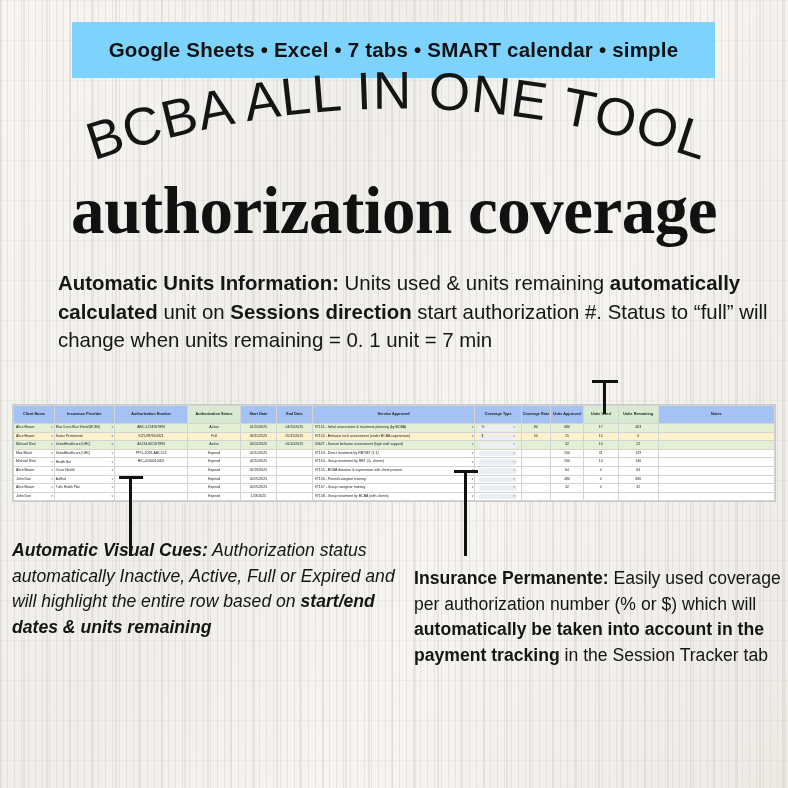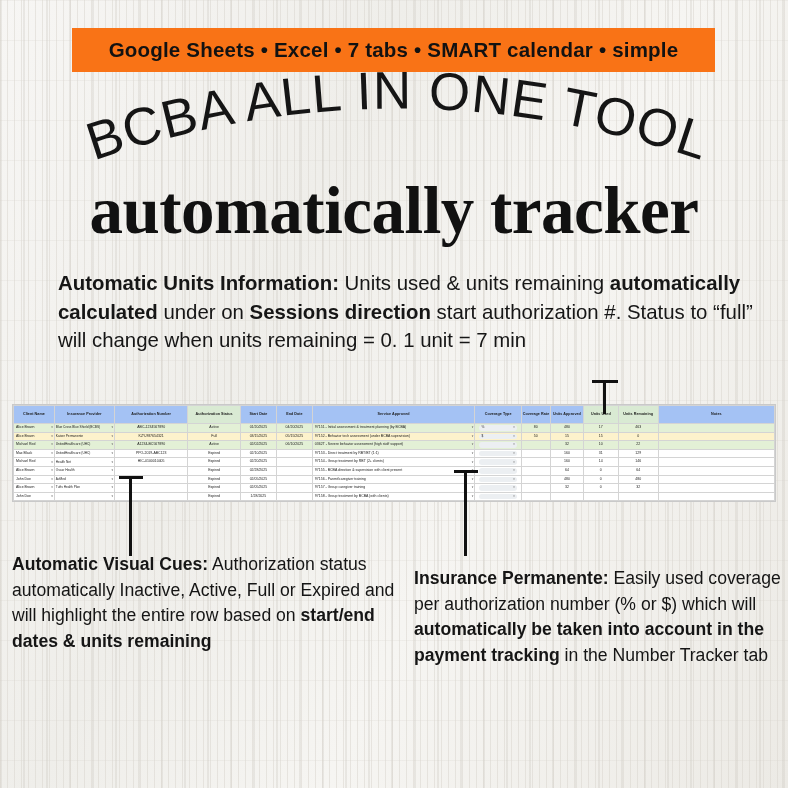--- a/index.html
+++ b/index.html
@@ -14,22 +14,22 @@
     background:
       repeating-linear-gradient(90deg, rgba(218,214,207,.55) 0px, rgba(218,214,207,.55) 1px, rgba(255,255,255,0) 1px, rgba(255,255,255,0) 7px),
       repeating-linear-gradient(90deg, rgba(200,196,188,.30) 0px, rgba(200,196,188,.30) 2px, rgba(255,255,255,0) 2px, rgba(255,255,255,0) 23px),
       repeating-linear-gradient(180deg, rgba(210,206,199,.22) 0px, rgba(210,206,199,.22) 1px, rgba(255,255,255,0) 1px, rgba(255,255,255,0) 40px),
       linear-gradient(115deg, #f7f6f4 0%, #efeeea 35%, #f6f5f2 60%, #eceae5 100%);
   }
   .layer { position: absolute; inset: 0; }
 
   
   .banner {
-    position: absolute; left: 72px; top: 28px; width: 643px; height: 44px;
-    background: #f97316;
+    position: absolute; left: 72px; top: 22px; width: 643px; height: 56px;
+    background: #7dd3fc;
     display: flex; align-items: center; justify-content: center;
   }
   .banner-text {
     font-size: 20.5px; font-weight: bold; color: #121212;
     letter-spacing: .2px; white-space: nowrap;
   }
 
   
   .arch { position: absolute; left: 68px; top: 72px; width: 660px; height: 100px; }
   .arch svg { width: 100%; height: 100%; overflow: visible; }
@@ -113,21 +113,21 @@
   
   .pointer { position: absolute; background: #111; }
   .pline { width: 3.4px; }
   .pcap  { height: 3.4px; }
 
   
   .cap {
     position: absolute; font-size: 17.6px; line-height: 25.6px; color: #151515;
   }
   .cap b { font-weight: bold; }
-  .cap-left  { left: 12px; top: 552px; width: 388px; }
+  .cap-left  { left: 12px; top: 538px; width: 388px; font-style: italic; }
   .cap-right { left: 414px; top: 566px; width: 372px; }
 </style>
 </head>
 <body>
 
 <div class="wood-bg"></div>
 
 <div class="layer">
 
   <div class="banner">
@@ -138,25 +138,25 @@
     <svg viewBox="0 0 660 100" preserveAspectRatio="none">
       <defs>
         <path id="archpath" d="M 8,95 Q 330,-22 652,95" fill="none"></path>
       </defs>
       <text>
         <textPath href="#archpath" startOffset="50%" text-anchor="middle">BCBA ALL IN ONE TOOL</textPath>
       </text>
     </svg>
   </div>
 
-  <div class="serif-title">automatically tracker</div>
+  <div class="serif-title">authorization coverage</div>
 
   <div class="top-para">
     <b>Automatic Units Information:</b><span> Units used &amp; units remaining</span>
-    <b>automatically calculated</b><span> under on </span><b>Sessions direction</b><span> start</span>
+    <b>automatically calculated</b><span> unit on </span><b>Sessions direction</b><span> start</span>
     <span>authorization #. Status to “full” will change when units remaining = 0.</span>
     <span>1 unit = 7 min</span>
   </div>
 
   <div class="sheet">
     <table>
       <colgroup>
         <col class="c-client">
           <col class="c-prov">
           <col class="c-auth">
@@ -497,16 +497,16 @@
   <div class="pointer pcap" style="left:119px; top:476px; width:24px;"></div>
 
   <div class="pointer pline" style="left:464px; top:472px; height:84px;"></div>
   <div class="pointer pcap" style="left:454px; top:470px; width:24px;"></div>
 
   <div class="cap cap-left">
     <b>Automatic Visual Cues:</b><span> Authorization status automatically Inactive, Active, Full or Expired and will highlight the entire row based on </span><b>start/end dates &amp; units remaining</b>
   </div>
 
   <div class="cap cap-right">
-    <b>Insurance Permanente:</b><span> Easily used coverage per authorization number (% or $) which will </span><b>automatically be taken into account in the payment tracking</b><span> in the Number Tracker tab</span>
+    <b>Insurance Permanente:</b><span> Easily used coverage per authorization number (% or $) which will </span><b>automatically be taken into account in the payment tracking</b><span> in the Session Tracker tab</span>
   </div>
 
 </div>
 
 </body></html>

